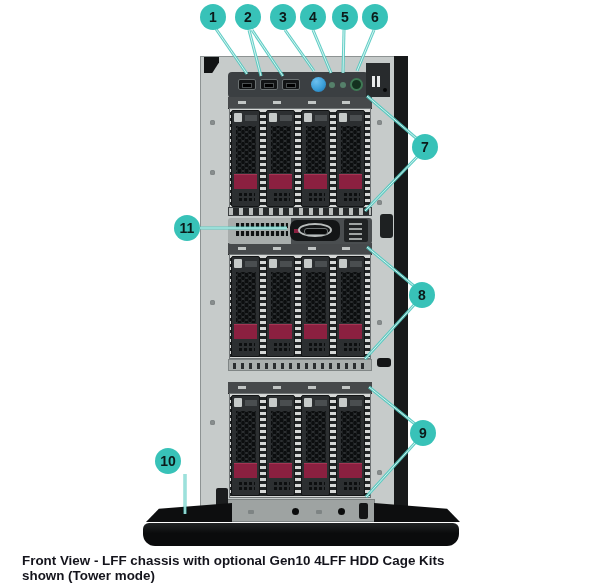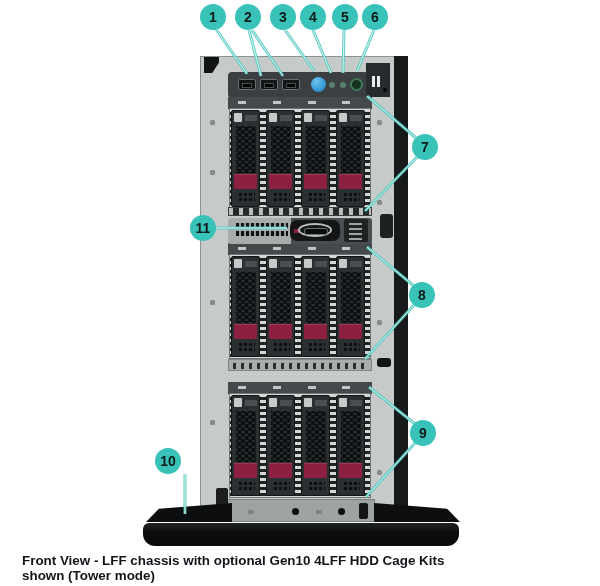--- a/index.html
+++ b/index.html
@@ -341,18 +341,18 @@
     </div>
   <div class="callout" style="left:409px;top:282px">
       <span>8</span>
     </div>
   <div class="callout" style="left:410px;top:420px">
       <span>9</span>
     </div>
   <div class="callout" style="left:155px;top:448px">
       <span>10</span>
     </div>
-  <div class="callout" style="left:190px;top:215px">
+  <div class="callout" style="left:174px;top:215px">
       <span>11</span>
     </div>
 
   <div class="abs caption">Front View - LFF chassis with optional Gen10 4LFF HDD Cage Kits shown (Tower mode)</div>
 </div>
 
 </body></html>

